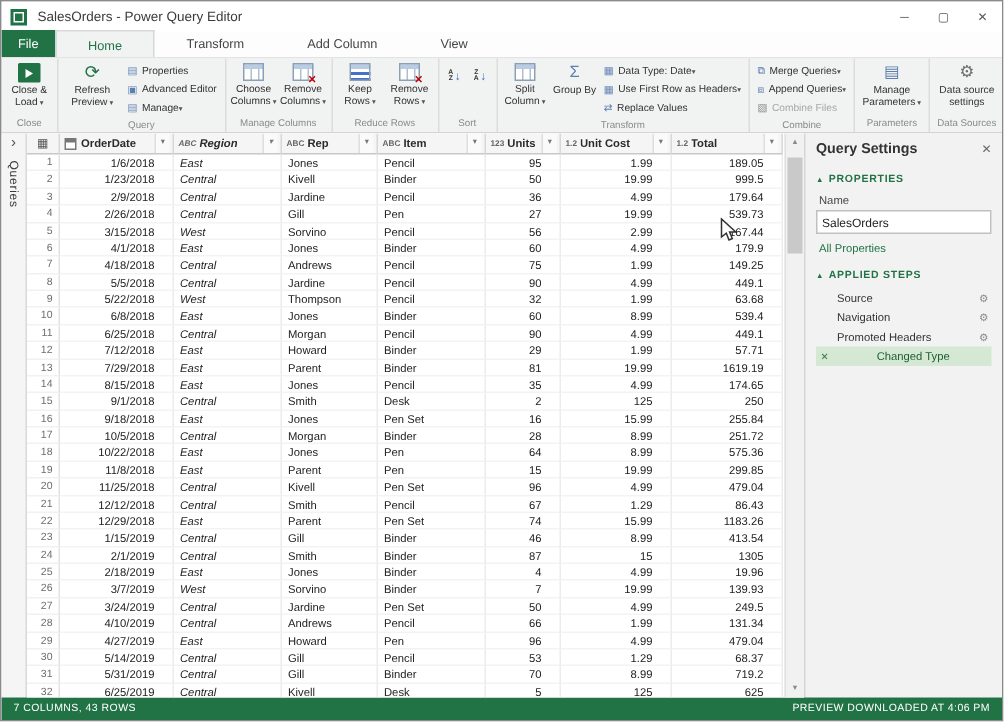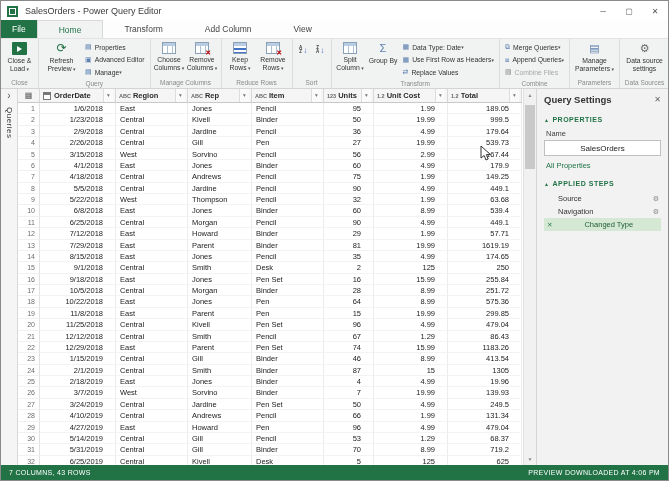--- a/index.html
+++ b/index.html
@@ -78,41 +78,41 @@
   .filter-btn { margin-left: auto; width: 10px; text-align: center; font-size: 5.5px; color: #777;
                 border-left: 1px solid #ddd; background: #fafafa; align-self: stretch; line-height: 13px; flex: 0 0 auto; }
   .grid-body { flex: 1 1 auto; overflow: hidden; }
   .grow { display: flex; height: 11.375px; }
   .rncell { width: 22px; font-size: 7px; color: #6d6d6d; text-align: right; padding-right: 4px;
             border-right: 1px solid #e2e2e2; border-bottom: 1px solid #f1f1f1; line-height: 11px; flex: 0 0 auto; }
   .gcell { font-size: 7.5px; color: #222; border-right: 1px solid #ececec; border-bottom: 1px solid #f3f3f3;
            line-height: 11px; white-space: nowrap; overflow: hidden; flex: 0 0 auto; }
   .gcell.al { text-align: left; padding-left: 4px; }
   .gcell.ar { text-align: right; padding-right: 12px; }
-  .cw0 { width: 76px; } .cw1 { width: 72px; } .cw2 { width: 64px; } .cw3 { width: 72px; }
+  .cw0 { width: 76px; } .cw1 { width: 72px; font-style: italic; } .cw2 { width: 64px; } .cw3 { width: 72px; }
   .cw4 { width: 50px; } .cw5 { width: 74px; } .cw6 { width: 74px; }
 
   .vscroll { position: absolute; right: 0; top: 0; bottom: 0; width: 13px; background: #f1f1f1;
              border-left: 1px solid #e0e0e0; display: flex; flex-direction: column; }
   .varrow { height: 12px; display: flex; align-items: center; justify-content: center; font-size: 5px; color: #8a8a8a; flex: 0 0 auto; }
   .vtrack { flex: 1 1 auto; position: relative; }
   .vthumb { position: absolute; left: 1px; right: 1px; top: 4px; height: 64px; background: #c9c9c9; }
 
   
   .settings { width: 132px; background: #f2f2f2; border-left: 1px solid #d6d6d6; flex: 0 0 auto;
               display: flex; flex-direction: column; padding: 5px 7px; }
   .qs-titlerow { display: flex; align-items: center; margin-bottom: 7px; }
   .qs-title { font-size: 9.5px; color: #333; font-weight: bold; }
   .qs-close { margin-left: auto; font-size: 8px; color: #666; }
   .sec-hdr { display: flex; align-items: center; font-size: 7px; font-weight: bold; letter-spacing: 0.5px;
              color: #217346; margin: 4px 0 4px 0; }
   .sec-tri { font-size: 5px; margin-right: 3px; color: #217346; }
   .fld-label { font-size: 7.5px; color: #444; margin: 2px 0 2px 2px; }
   .name-input { width: 100%; height: 16px; border: 1px solid #c0c0c0; background: #fff; font-size: 8px;
-                padding: 0 3px; font-family: "Liberation Sans", sans-serif; color: #222; text-align: center; }
+                padding: 0 3px; font-family: "Liberation Sans", sans-serif; color: #222; }
   .all-props { font-size: 7.5px; color: #217346; margin: 5px 0 6px 2px; }
   .steps-list { margin-top: 1px; }
   .step { display: flex; align-items: center; height: 13px; padding-left: 14px; font-size: 7.5px; color: #333; position: relative; gap: 28px; }
   .step.selected { background: #d5e8d4; color: #1e5c33; padding-left: 3px; }
   .step-x { font-size: 6.5px; color: #2e7d46; margin-right: 4px; }
   .step-gear { margin-left: auto; margin-right: 2px; font-size: 7px; color: #8a8a8a; }
 
   
   .statusbar { height: 15px; background: #217346; color: #fff; display: flex; align-items: center;
                justify-content: space-between; padding: 0 8px; font-size: 7px; letter-spacing: 0.3px; flex: 0 0 auto; }
@@ -685,20 +685,24 @@
       </div>
       <div class="steps-list">
           <div class="step">
             <span>Source</span>
             <span class="step-gear">⚙</span>
           </div>
           <div class="step">
             <span>Navigation</span>
             <span class="step-gear">⚙</span>
           </div>
+          <div class="step">
+            <span>Promoted Headers</span>
+            <span class="step-gear">⚙</span>
+          </div>
           <div class="step selected">
             <span class="step-x">✕</span>
             <span>Changed Type</span>
           </div>
         </div>
     </div>
 
   </div>
 
   <div class="statusbar">

